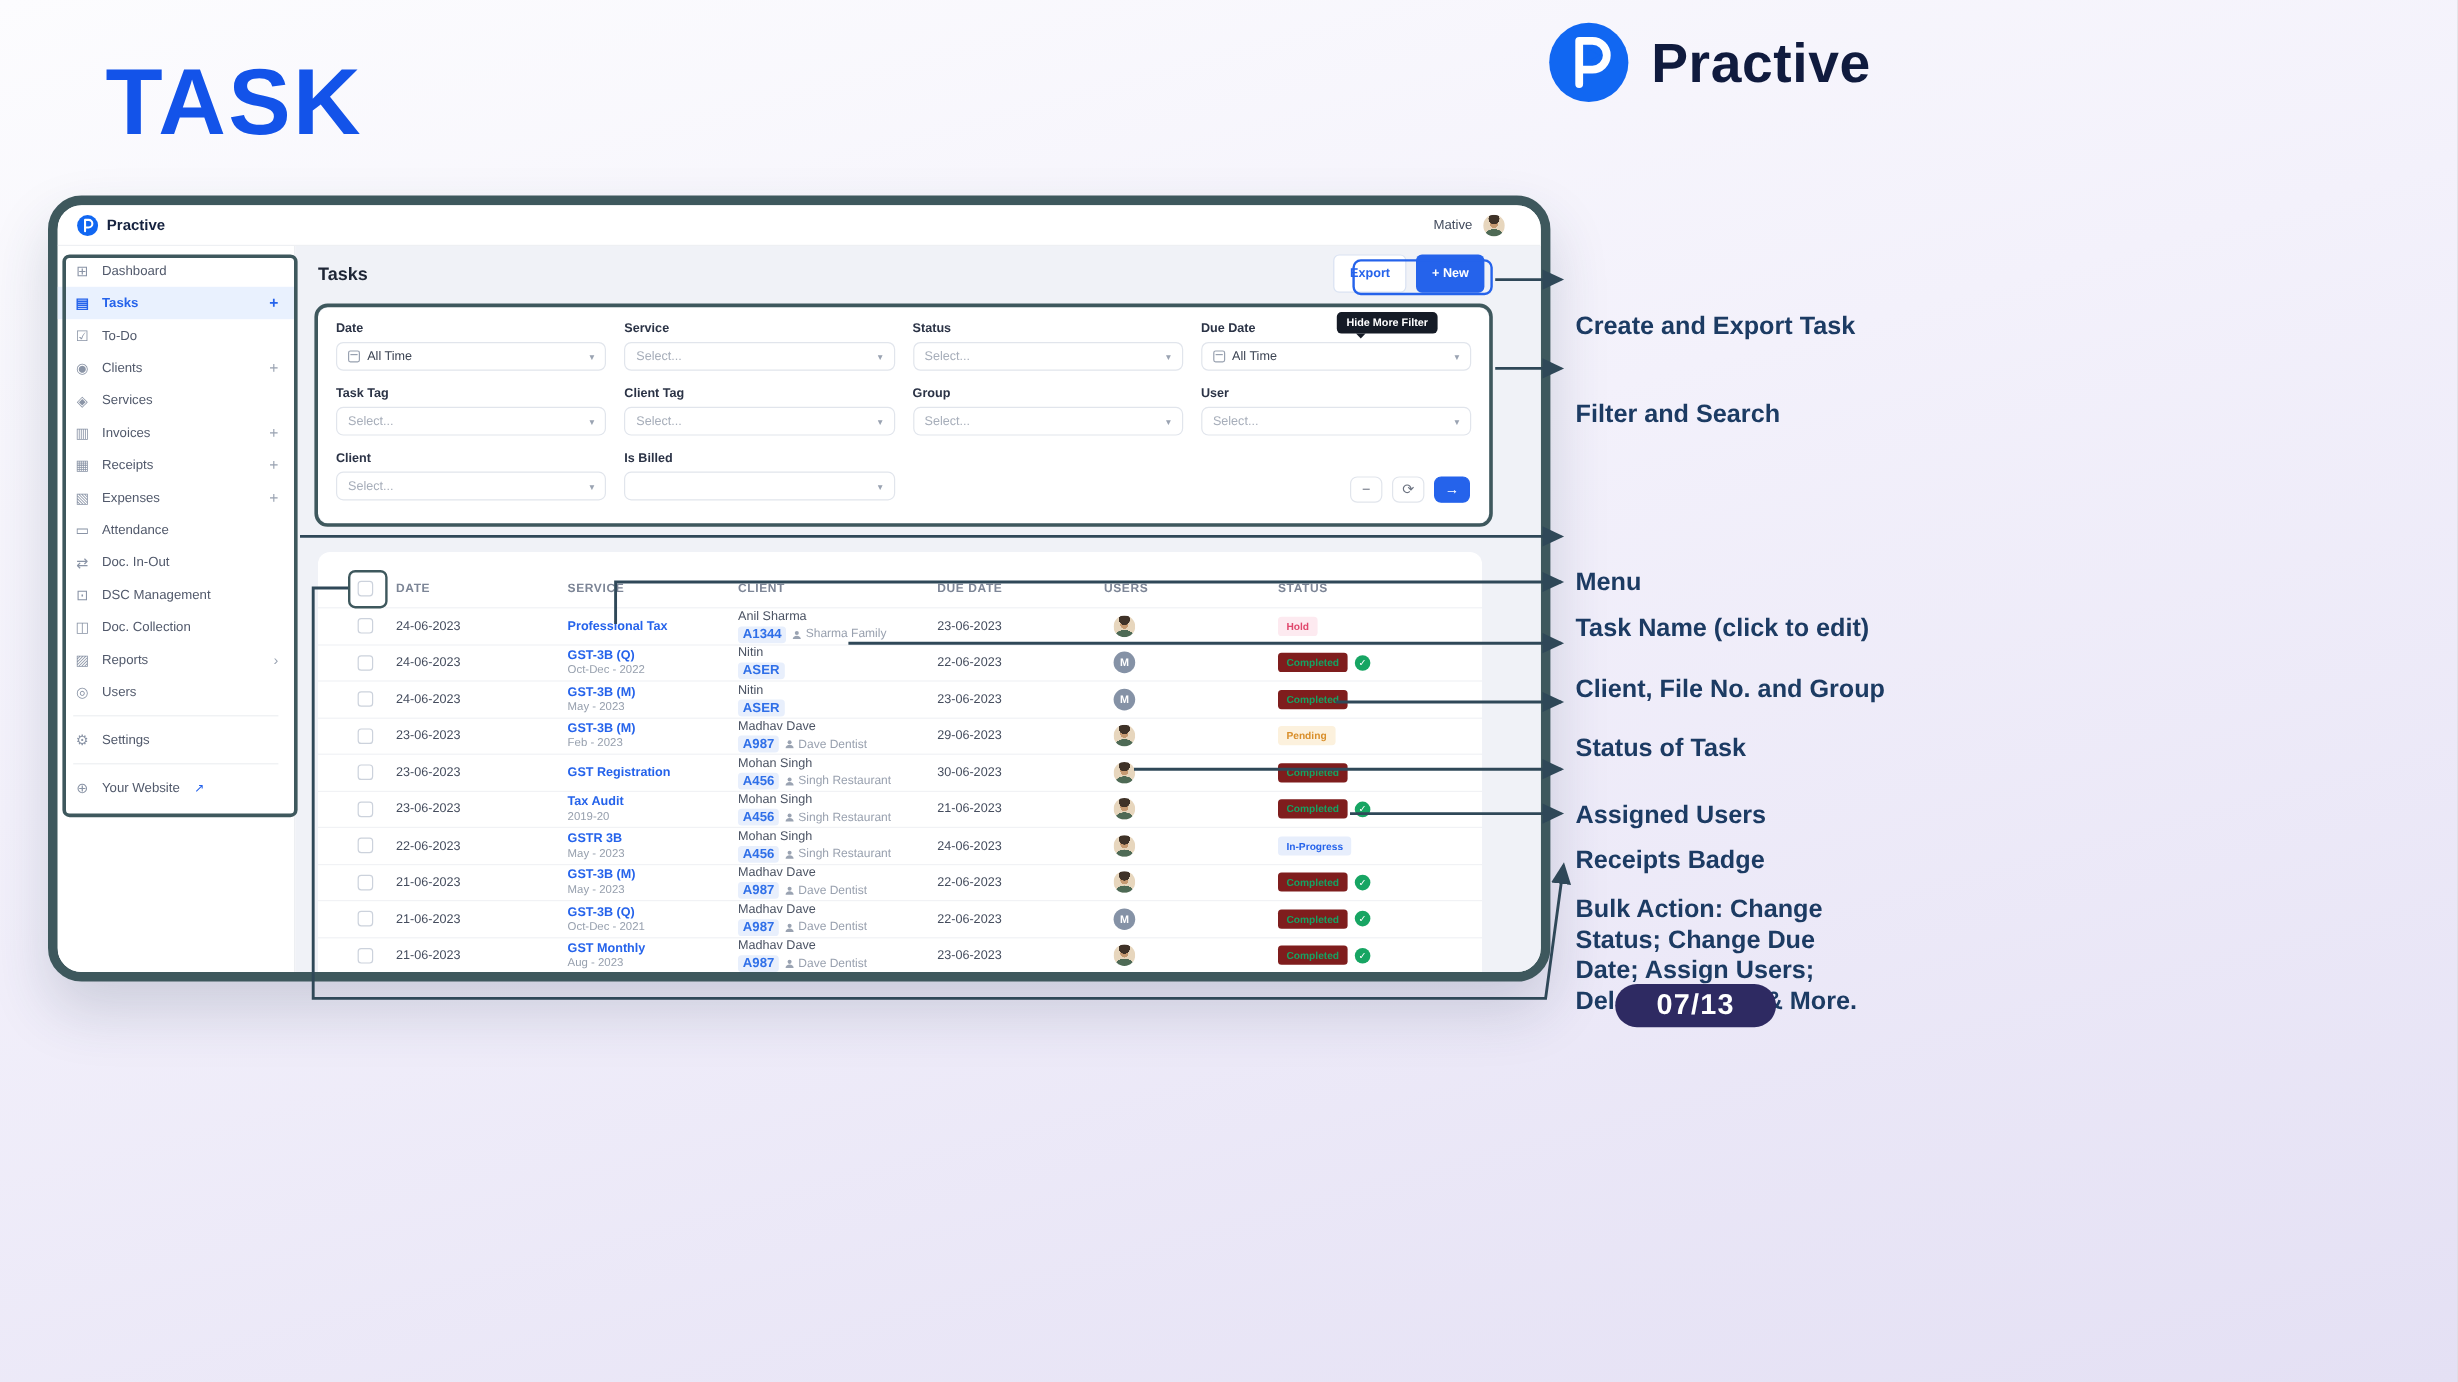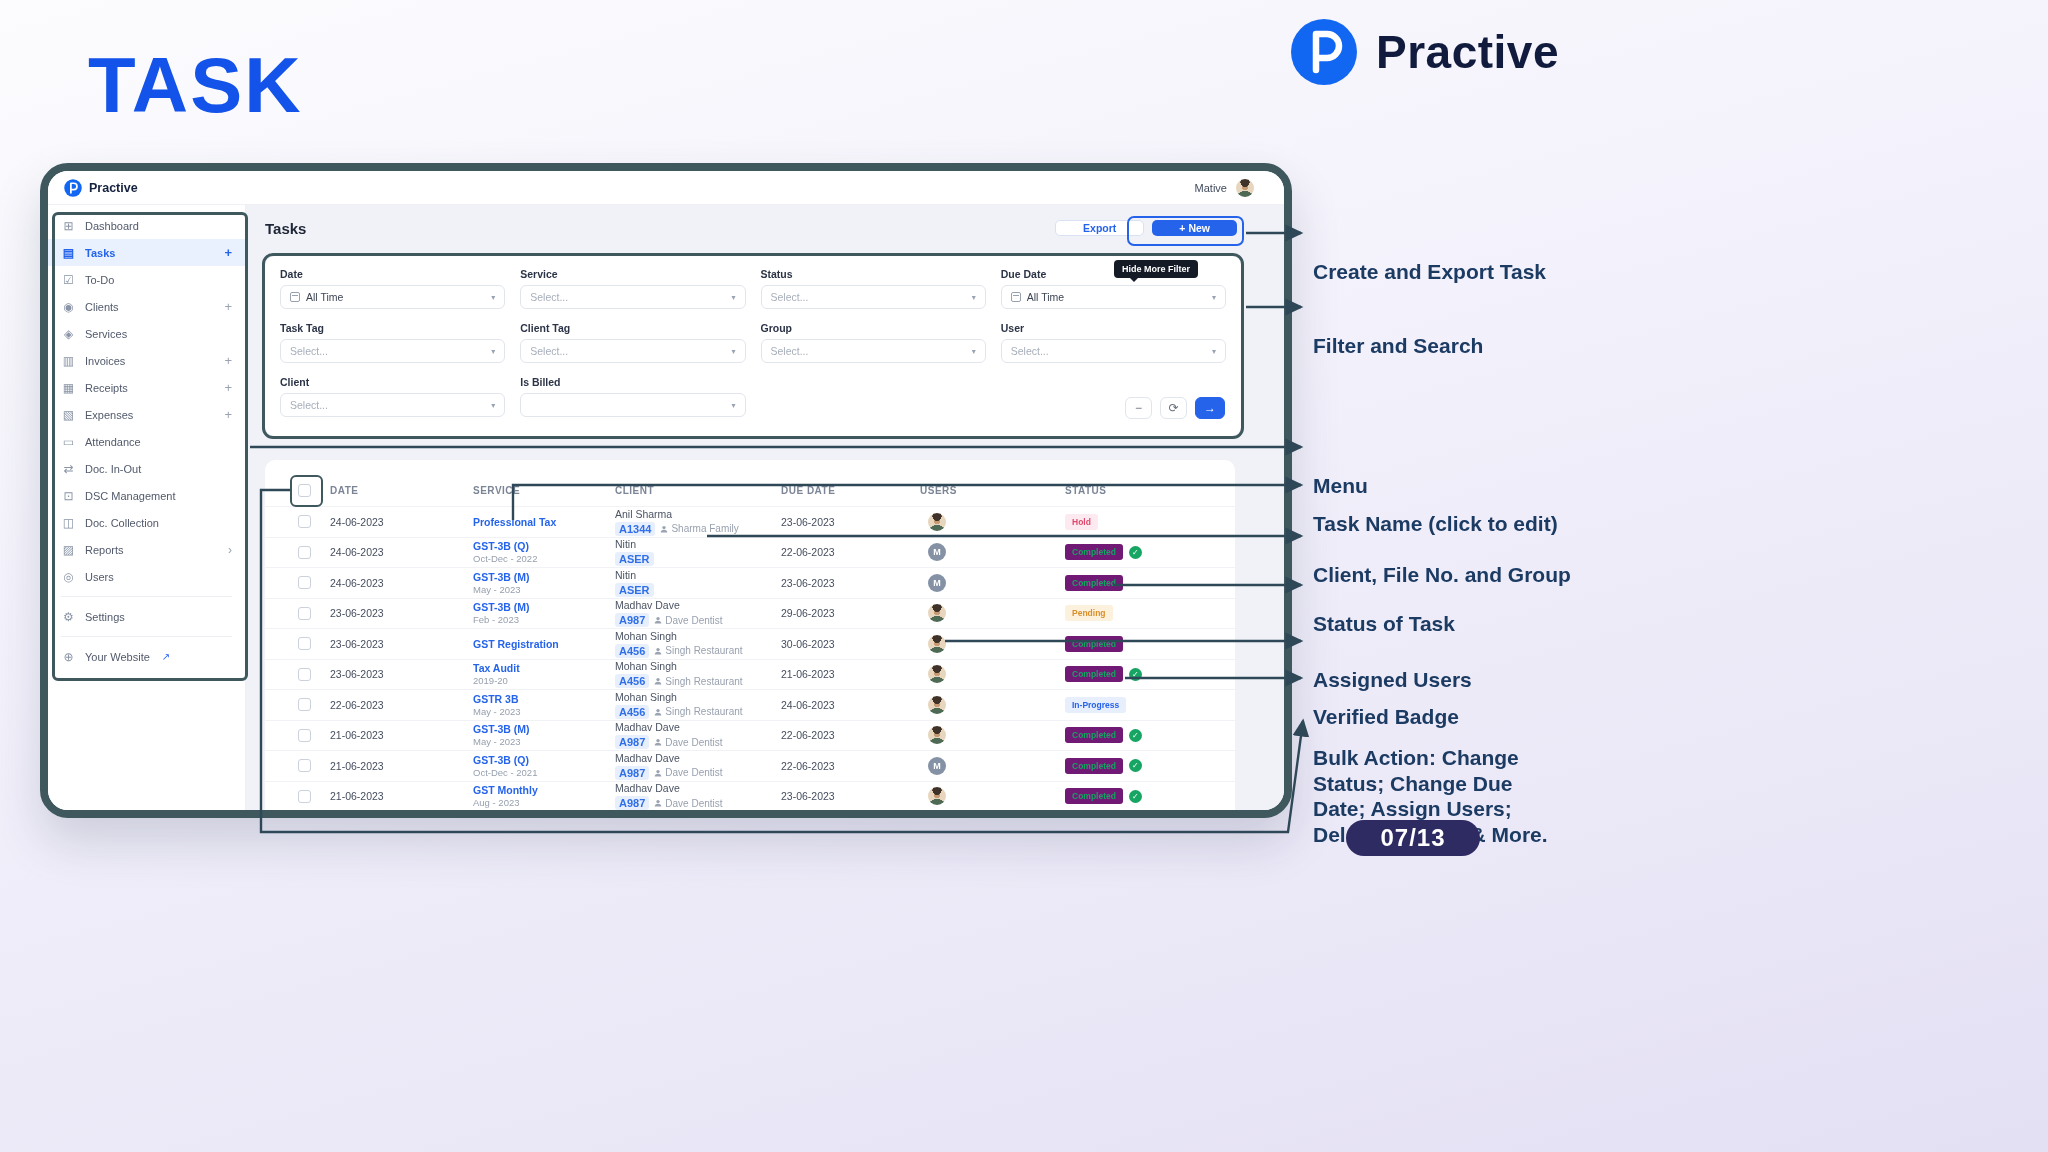--- a/index.html
+++ b/index.html
@@ -48,21 +48,21 @@
   .sb-item.active .sb-plus { color:#2563eb; }
   .sb-chev { margin-left:auto; color:#9aa3b2; font-size:12px; }
   .sb-ext { color:#2563eb; font-size:10px; margin-left:3px; }
   .sb-divider { height:1px; background:#edeff2; margin:6px 13px; }
 
   
   .main { flex:1; background:#f0f2f7; padding:8px 0 0 19px; }
   .page-head { width:976px; height:30px; display:flex; align-items:center; justify-content:space-between; }
   .page-title { font-size:15px; font-weight:700; color:#1e2636; }
   .head-actions { display:flex; gap:8px; padding-right:4px; }
-  .btn { height:16px; border-radius:5px; font-size:10.5px; font-weight:600; padding:0 27px;
+  .btn { height:32px; border-radius:5px; font-size:10.5px; font-weight:600; padding:0 13px;
     display:flex; align-items:center; border:none; cursor:pointer;
     font-family:"Liberation Sans",sans-serif; }
   .btn-export { background:#fff; color:#2563eb; border:1px solid #d9e2f2; }
   .btn-new { background:#2563eb; color:#fff; }
 
   
   .filters { position:relative; width:976px; height:180px; margin-top:13px; background:#fff;
     border-radius:10px; padding:12px 15px 0; }
   .f-grid { display:grid; grid-template-columns:repeat(4,1fr); column-gap:15px; row-gap:13px; }
   .f-label { font-size:10.5px; font-weight:700; color:#2b3346; margin-bottom:5px; }
@@ -99,21 +99,21 @@
   .svc-sub { font-size:9.5px; color:#97a0ae; margin-top:1px; }
   .cl-name { font-size:10.5px; color:#4b5363; }
   .cl-meta { display:flex; align-items:center; gap:5px; margin-top:2px; }
   .file-badge { background:#e8effc; color:#2f6fe8; font-size:11px; font-weight:700;
     padding:1px 4px; border-radius:3px; }
   .grp { display:inline-flex; align-items:center; gap:3px; font-size:10px; color:#99a1af; }
   .c-users { display:flex; align-items:center; padding-left:8px; }
   .c-status { display:flex; align-items:center; }
   .badge { display:inline-block; font-size:8.5px; font-weight:700; padding:3px 7px; border-radius:3px; }
   .badge.hold { color:#e0486d; background:#fdeaf0; }
-  .badge.completed { color:#15a362; background:#701a75; }
+  .badge.completed { color:#15a362; background:#7f1d1d; }
   .badge.pending { color:#d98f2b; background:#fcf1dd; }
   .badge.in-progress { color:#2563eb; background:#e7eefc; }
   .verify { width:13px; height:13px; border-radius:50%; background:#17a563; color:#fff;
     font-size:8px; display:inline-flex; align-items:center; justify-content:center; margin-left:6px; }
 
   .avatar { width:18px; height:18px; border-radius:50%; overflow:hidden; flex:none;
     display:inline-flex; align-items:center; justify-content:center; }
   .avatar.letter { background:#8592a6; color:#fff; font-size:9px; font-weight:700; }
   .avatar.photo { background-color:#e7d6bd;
     background-image:
@@ -630,17 +630,17 @@
     <polyline points="290,490 261,490 261,832 1288,832 1303,721" marker-end="url(#arr)"></polyline>
   </svg>
 
   <div class="ann" style="top:233px;">Create and Export Task</div>
   <div class="ann" style="top:307px;">Filter and Search</div>
   <div class="ann" style="top:447px;">Menu</div>
   <div class="ann" style="top:485px;">Task Name (click to edit)</div>
   <div class="ann" style="top:536px;">Client, File No. and Group</div>
   <div class="ann" style="top:585px;">Status of Task</div>
   <div class="ann" style="top:641px;">Assigned Users</div>
-  <div class="ann" style="top:678px;">Verified Badge</div>
+  <div class="ann" style="top:678px;">Receipts Badge</div>
   <div class="ann ann-block" style="top:705px;">Bulk Action: Change Status; Change Due Date; Assign Users; Delete; Verified &amp; More.</div>
 
   <div class="page-badge">07/13</div>
 </div>
 
 </body></html>

